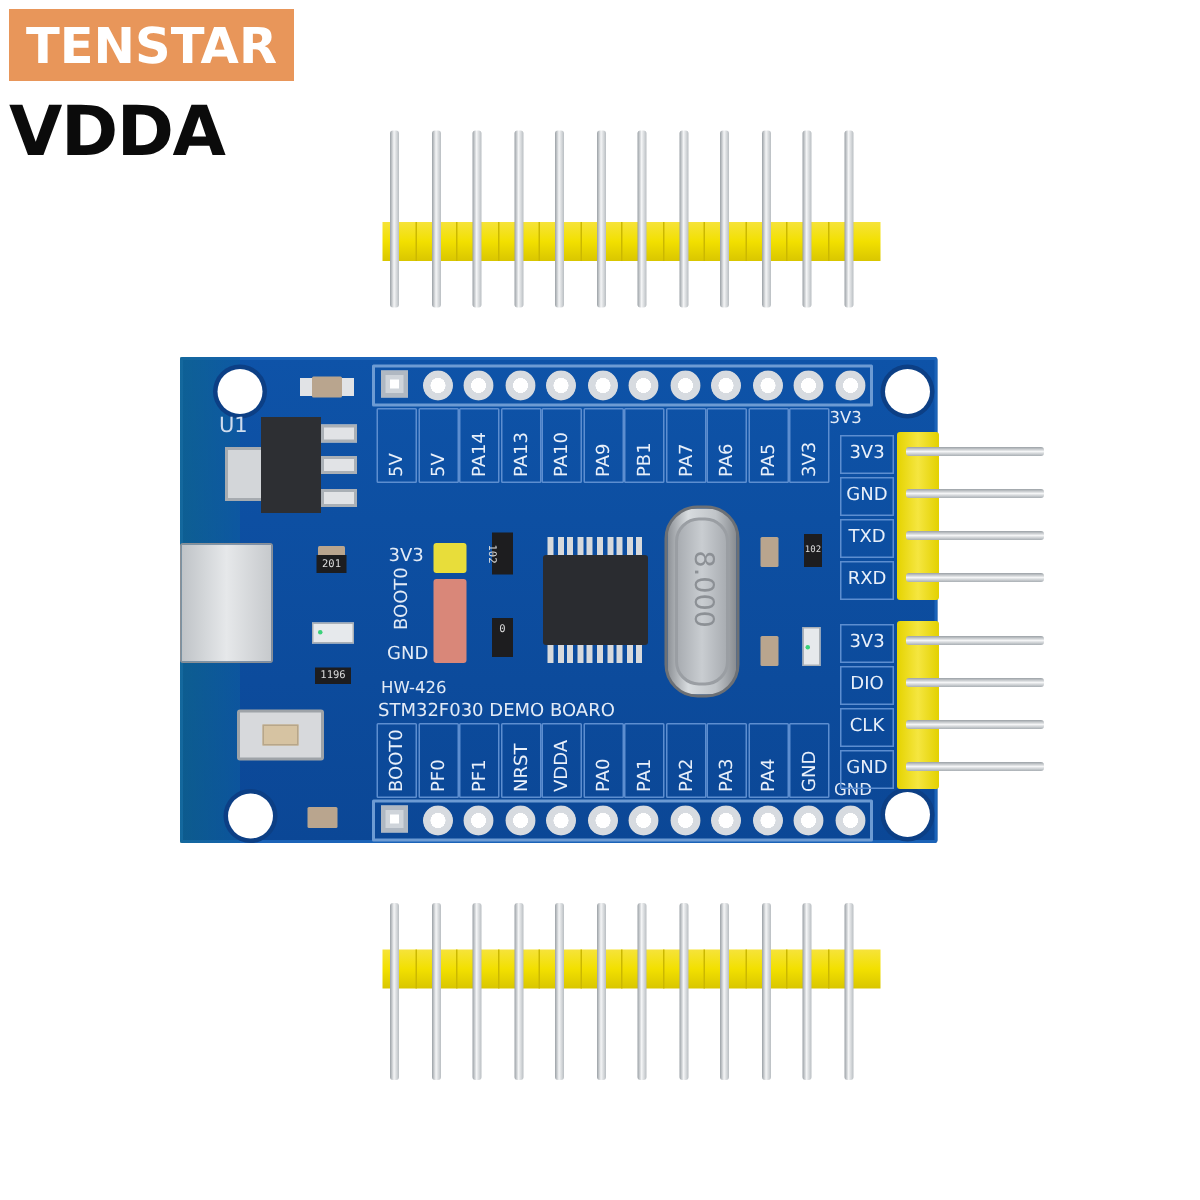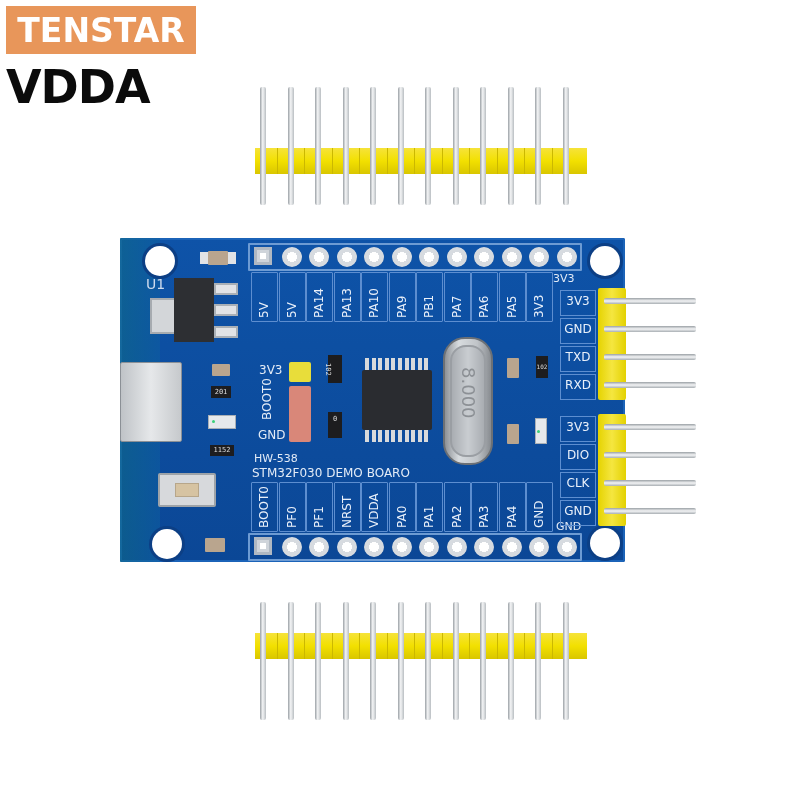--- a/index.html
+++ b/index.html
@@ -331,42 +331,42 @@
 <div class="smd-end" style="left:214px;top:304px;width:24px;height:12px;border:2px solid #aab0b6;"></div>
 <div class="smd-end" style="left:214px;top:326px;width:24px;height:12px;border:2px solid #aab0b6;"></div>
 
 <div class="smd-end" style="left:200px;top:252px;width:8px;height:12px;"></div>
 <div class="smd" style="left:208px;top:251px;width:20px;height:14px;"></div>
 <div class="smd-end" style="left:228px;top:252px;width:8px;height:12px;"></div>
 
 <div class="usb" style="left:120px;top:362px;width:62px;height:80px;"></div>
 
 <div class="smd" style="left:212px;top:364px;width:18px;height:12px;"></div>
-<div class="smd-res" style="left:211px;top:386px;width:20px;height:12px;line-height:12px;">201</div>
+<div class="smd-res" style="left:211px;top:370px;width:20px;height:12px;line-height:12px;">201</div>
 <div class="led" style="left:208px;top:415px;width:28px;height:14px;">
     <div class="led-dot" style="left:3px;top:4px;"></div>
   </div>
-<div class="smd-res" style="left:210px;top:445px;width:24px;height:11px;line-height:11px;">1152</div>
+<div class="smd-res" style="left:210px;top:445px;width:24px;height:11px;line-height:11px;">1196</div>
 
 <div class="button-body" style="left:158px;top:473px;width:58px;height:34px;">
   <div class="button-cap" style="left:15px;top:8px;width:24px;height:14px;"></div>
 </div>
 
 <div class="smd" style="left:205px;top:538px;width:20px;height:14px;"></div>
 
 <div class="silk-text" style="left:259px;top:363px;">3V3</div>
 <div class="silk-text" style="left:260px;top:420px;transform:rotate(-90deg);transform-origin:left top;">BOOT0</div>
 <div class="silk-text" style="left:258px;top:428px;">GND</div>
 <div class="jumper-yellow" style="left:289px;top:362px;width:22px;height:20px;"></div>
 <div class="jumper-red" style="left:289px;top:386px;width:22px;height:56px;"></div>
 
 <div class="smd-res" style="left:328px;top:355px;width:14px;height:28px;line-height:28px;writing-mode:vertical-rl;">102</div>
 <div class="smd-res" style="left:328px;top:412px;width:14px;height:26px;line-height:14px;">0</div>
 
-<div class="silk-text" style="left:254px;top:452px;font-size:11px;">HW-538</div>
+<div class="silk-text" style="left:254px;top:452px;font-size:11px;">HW-426</div>
 <div class="silk-text" style="left:252px;top:466px;font-size:12px;">STM32F030 DEMO BOARO</div>
 
 <div id="mcuChip">
     <div class="chip" style="left: 362px; top: 370px; width: 70px; height: 60px;"></div>
     <div class="chip-pin" style="left: 365px; top: 358px;"></div>
     <div class="chip-pin" style="left: 365px; top: 430px;"></div>
     <div class="chip-pin" style="left: 371.6px; top: 358px;"></div>
     <div class="chip-pin" style="left: 371.6px; top: 430px;"></div>
     <div class="chip-pin" style="left: 378.2px; top: 358px;"></div>
     <div class="chip-pin" style="left: 378.2px; top: 430px;"></div>

